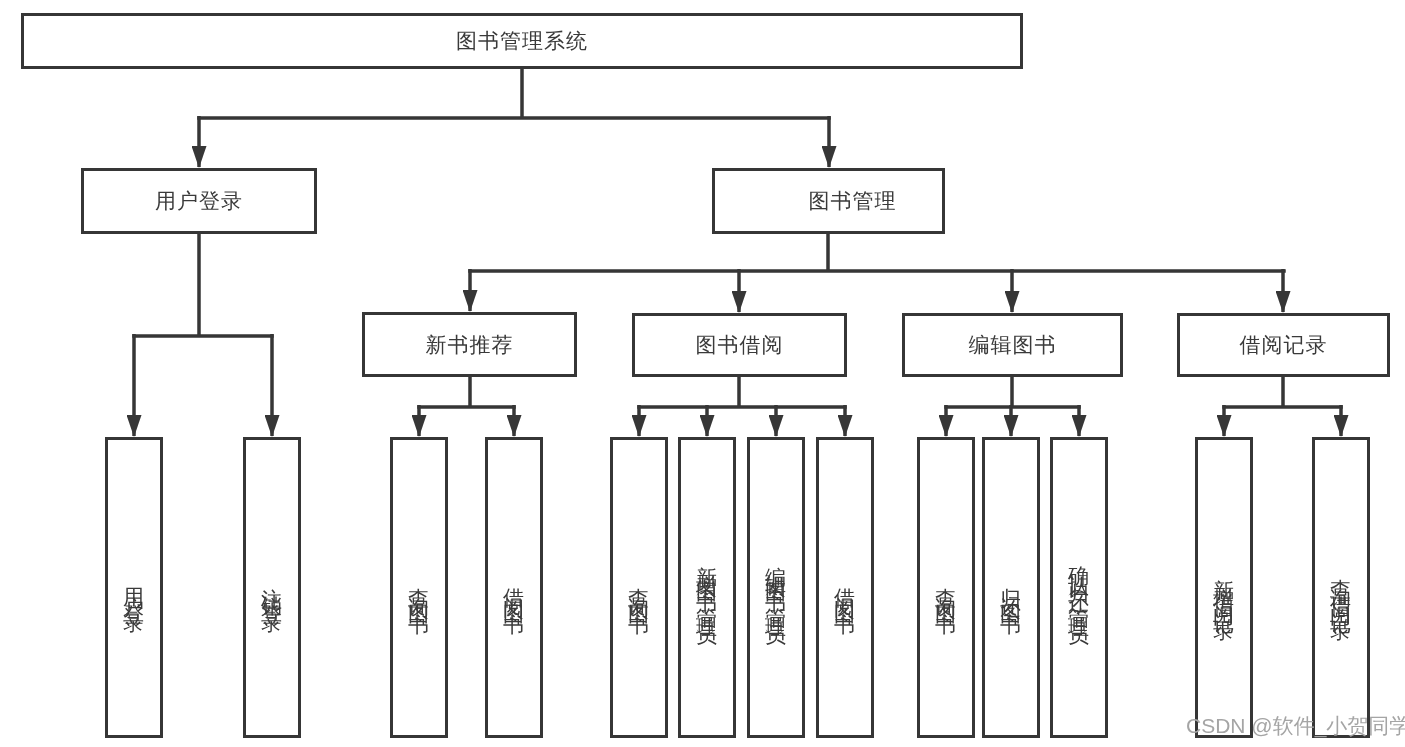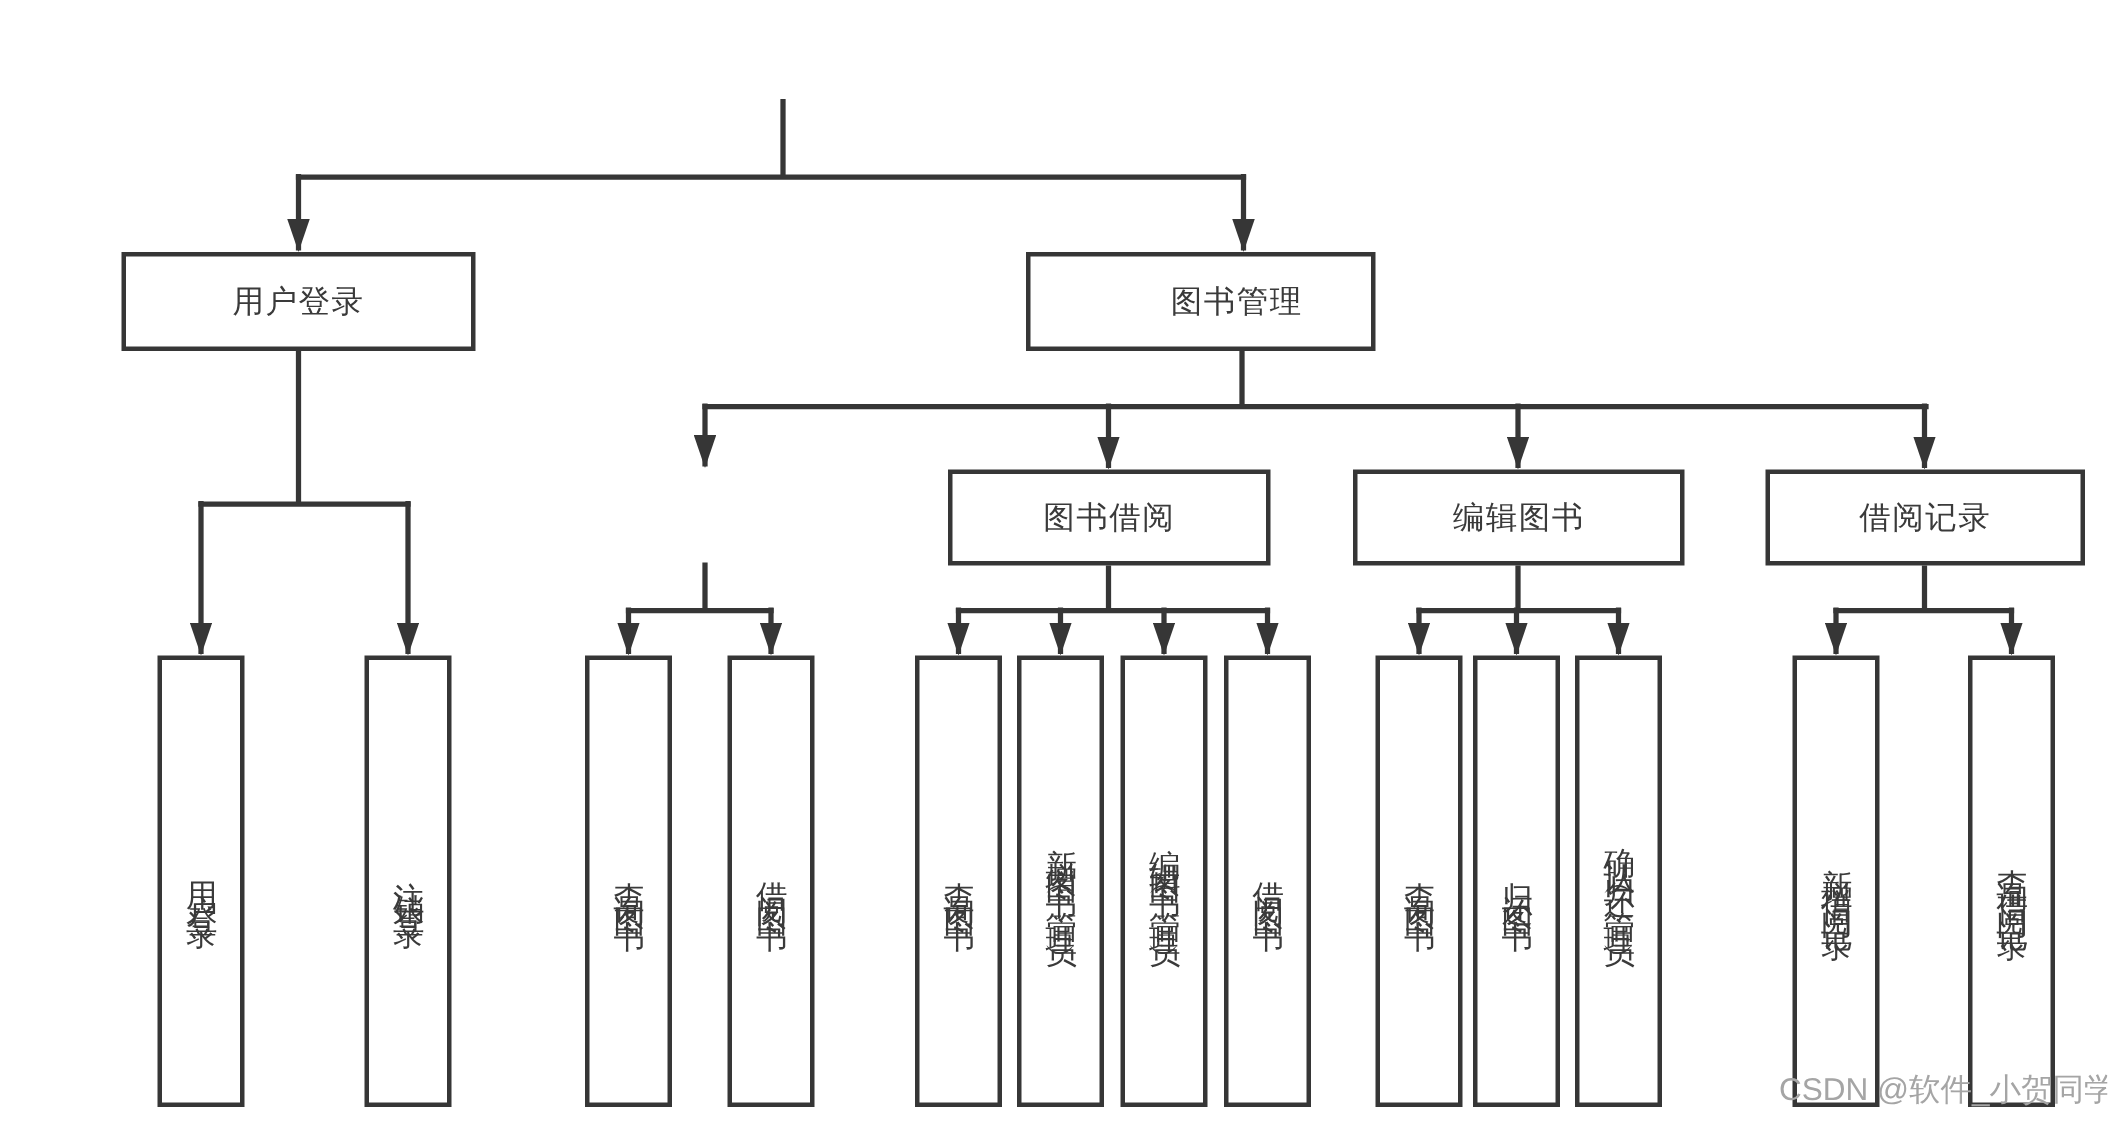--- a/index.html
+++ b/index.html
@@ -102,24 +102,26 @@
       <line x1="946" y1="405" x2="946" y2="436" marker-end="url(#arrow)"></line>
       <line x1="1011" y1="405" x2="1011" y2="436" marker-end="url(#arrow)"></line>
       <line x1="1079" y1="405" x2="1079" y2="436" marker-end="url(#arrow)"></line>
 
       <path d="M1283,375 L1283,407 M1222.25,407 L1342.75,407"></path>
       <line x1="1224" y1="405" x2="1224" y2="436" marker-end="url(#arrow)"></line>
       <line x1="1341" y1="405" x2="1341" y2="436" marker-end="url(#arrow)"></line>
     </g>
   </svg>
 
+  <div class="hbox" style="left:21px; top:13px; width:1002px; height:56px;">图书管理系统</div>
 
   <div class="hbox" style="left:81px; top:168px; width:236px; height:66px;">用户登录</div>
-  <div class="hbox" style="left:684px; top:168px; width:233px; height:66px;padding-left:48px;">图书管理</div>
+  <div class="hbox" style="left:712px; top:168px; width:233px; height:66px;padding-left:48px;">图书管理</div>
 
+  <div class="hbox" style="left:362px; top:312px; width:215px; height:65px;">新书推荐</div>
   <div class="hbox" style="left:632px; top:313px; width:215px; height:64px;font-family:Liberation Mono, monospace;">图书借阅</div>
   <div class="hbox" style="left:902px; top:313px; width:221px; height:64px;">编辑图书</div>
   <div class="hbox" style="left:1177px; top:313px; width:213px; height:64px;">借阅记录</div>
 
   <div class="vbox" style="left:105px;">
     <span class="vtext">用户登录</span>
   </div>
   <div class="vbox" style="left:243px;">
     <span class="vtext">注销登录</span>
   </div>

